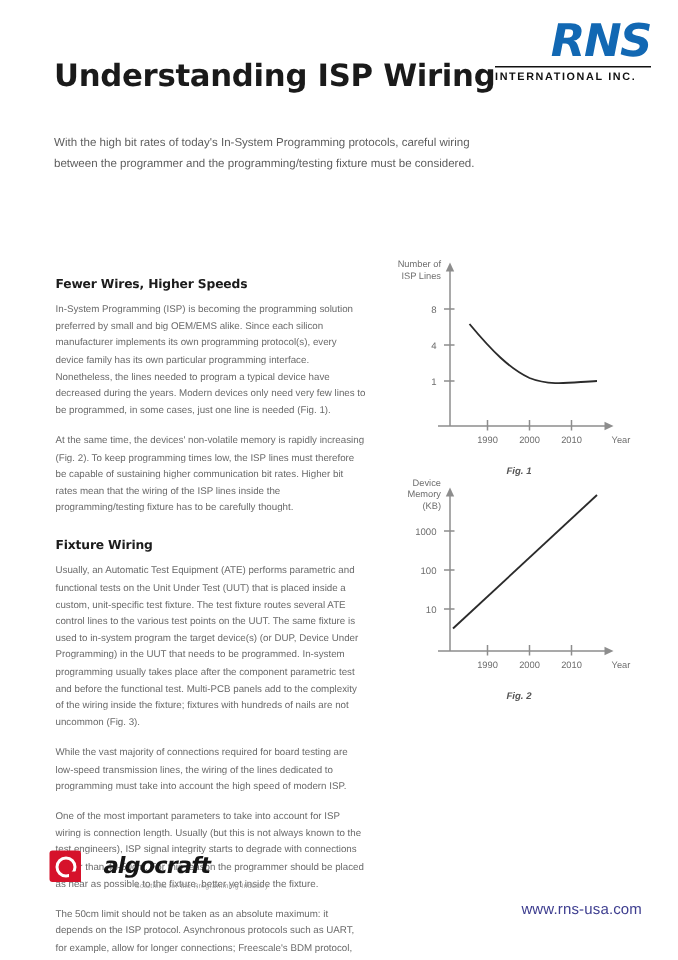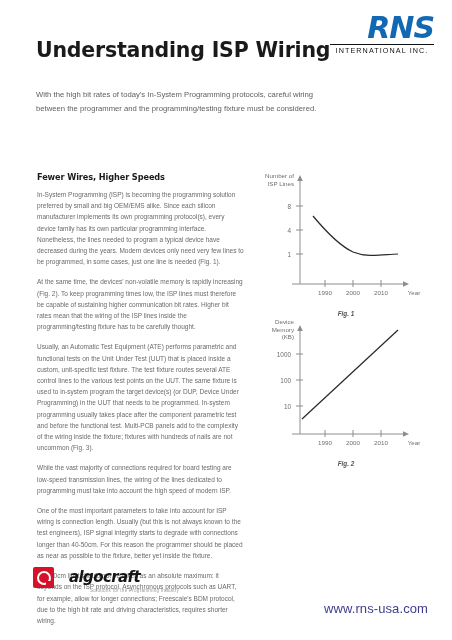--- a/index.html
+++ b/index.html
@@ -43,22 +43,23 @@
   #rns-logo .rns-rule {
     height: 1px;
     background: #111;
     margin: 1px 0 1px 0;
   }
   #rns-logo .rns-sub {
     font-family: "Liberation Sans", sans-serif;
     font-size: 7.2px;
     letter-spacing: 1.1px;
     color: #111;
-    text-align: center;
+    text-align: left;
     line-height: 9px;
+    font-weight: bold;
   }
 
   #page-title {
     position: absolute;
     left: 36px;
     top: 24px;
     font-family: "DejaVu Sans", sans-serif;
     font-weight: bold;
     font-size: 20.5px;
     color: #1a1a1a;
@@ -80,21 +81,21 @@
     position: absolute;
     left: 37px;
     top: 172px;
     width: 207px;
   }
   .sec-head {
     font-family: "DejaVu Sans", sans-serif;
     font-weight: bold;
     font-size: 8.2px;
     color: #1c1c1c;
-    margin: 0 0 7px 0;
+    margin: 12px 0 7px 0;
     letter-spacing: -0.1px;
   }
   .sec-head.spaced { margin-top: 14px; }
   .body-p {
     font-size: 6.5px;
     line-height: 11.2px;
     color: #6a6a6a;
     margin: 0 0 9px 0;
     text-align: left;
   }
@@ -170,21 +171,21 @@
     left: 57px;
     top: 21px;
     font-size: 4.6px;
     color: #9a9a9a;
     letter-spacing: 0.25px;
   }
   #footer-url {
     position: absolute;
     right: 24px;
     top: 601px;
-    font-size: 13px;
+    font-size: 10px;
     color: #3d3d8f;
     letter-spacing: 0.1px;
   }
 </style>
 </head>
 <body>
 
 <div id="header">
   <div id="rns-logo">
     <div class="rns-word">RNS</div>
@@ -196,20 +197,21 @@
 <h1 id="page-title">Understanding ISP Wiring</h1>
 
 <p id="intro">With the high bit rates of today's In-System Programming protocols, careful wiring between the programmer and the programming/testing fixture must be considered.</p>
 
 <div id="left-col">
 
   <h2 class="sec-head">Fewer Wires, Higher Speeds</h2>
   <p class="body-p">In-System Programming (ISP) is becoming the programming solution preferred by small and big OEM/EMS alike. Since each silicon manufacturer implements its own programming protocol(s), every device family has its own particular programming interface. Nonetheless, the lines needed to program a typical device have decreased during the years. Modern devices only need very few lines to be programmed, in some cases, just one line is needed (Fig. 1).</p>
   <p class="body-p">At the same time, the devices' non-volatile memory is rapidly increasing (Fig. 2). To keep programming times low, the ISP lines must therefore be capable of sustaining higher communication bit rates. Higher bit rates mean that the wiring of the ISP lines inside the programming/testing fixture has to be carefully thought.</p>
 
+  <h2 class="sec-head spaced">Fixture Wiring</h2>
   <p class="body-p">Usually, an Automatic Test Equipment (ATE) performs parametric and functional tests on the Unit Under Test (UUT) that is placed inside a custom, unit-specific test fixture. The test fixture routes several ATE control lines to the various test points on the UUT. The same fixture is used to in-system program the target device(s) (or DUP, Device Under Programming) in the UUT that needs to be programmed. In-system programming usually takes place after the component parametric test and before the functional test. Multi-PCB panels add to the complexity of the wiring inside the fixture; fixtures with hundreds of nails are not uncommon (Fig. 3).</p>
   <p class="body-p">While the vast majority of connections required for board testing are low-speed transmission lines, the wiring of the lines dedicated to programming must take into account the high speed of modern ISP.</p>
 
   <p class="body-p">One of the most important parameters to take into account for ISP wiring is connection length. Usually (but this is not always known to the test engineers), ISP signal integrity starts to degrade with connections longer than 40-50cm. For this reason the programmer should be placed as near as possible to the fixture, better yet inside the fixture.</p>
   <p class="body-p">The 50cm limit should not be taken as an absolute maximum: it depends on the ISP protocol. Asynchronous protocols such as UART, for example, allow for longer connections; Freescale's BDM protocol, due to the high bit rate and driving characteristics, requires shorter wiring.</p>
 
 </div>
 
 <div class="figure" id="fig1">
   <svg width="176" height="136" viewBox="0 0 176 136">

